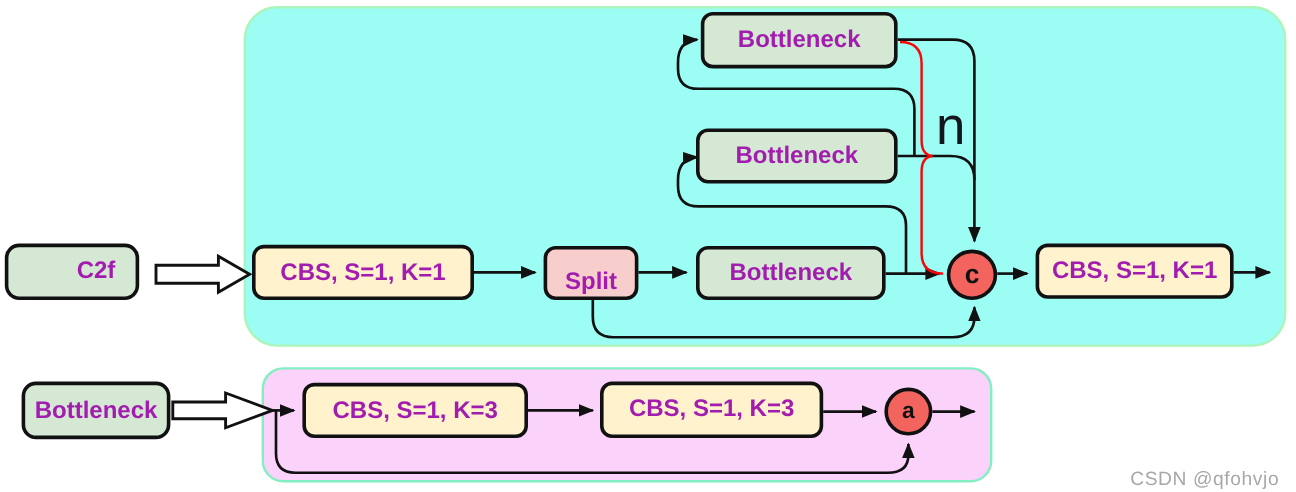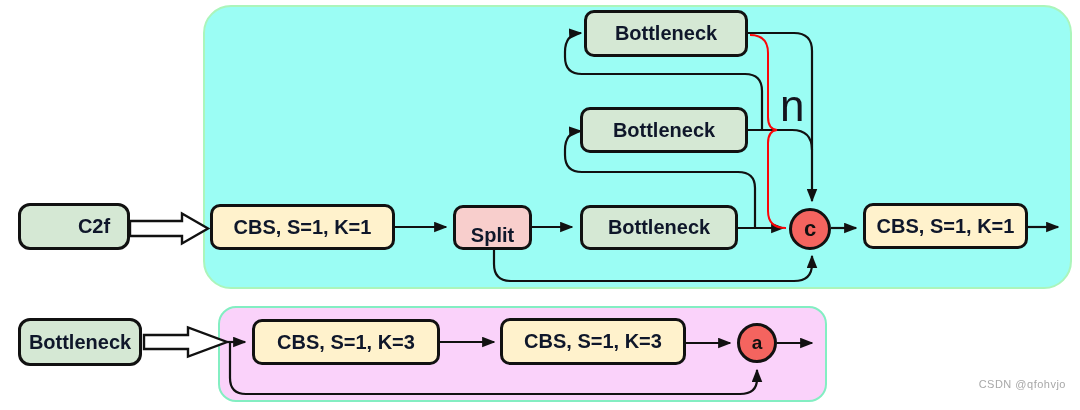--- a/index.html
+++ b/index.html
@@ -35,39 +35,39 @@
     border:2px solid var(--bottleneck-container-border);
     border-radius:18px;
   }
   svg.wires{position:absolute;left:0;top:0;width:1080px;height:410px;}
   .conn{fill:none;stroke:var(--line);stroke-width:2.2;}
   .conn-red{fill:none;stroke:var(--repeat-bracket);stroke-width:2;}
   .hollow{fill:#ffffff;stroke:var(--line);stroke-width:2.4;stroke-linejoin:miter;}
   .node{
     position:absolute;display:flex;align-items:center;justify-content:center;
     border:3px solid var(--line);border-radius:10px;
-    font-weight:bold;font-size:20px;color:#0f172a;white-space:nowrap;
+    font-weight:bold;font-size:20px;color:#a21caf;white-space:nowrap;
   }
   .green{background:var(--green-box);}
   .cream{background:var(--cream-box);text-align:center;}
   .splitc{background:var(--split-box);}
   .opcircle{
     position:absolute;display:flex;align-items:center;justify-content:center;
     background:var(--circle-fill);border:3.5px solid var(--line);
     border-radius:50%;font-weight:bold;color:#111;
   }
   .c-circle{left:789px;top:208px;width:42px;height:42px;font-size:22px;}
   .a-circle{left:737px;top:323px;width:40px;height:40px;font-size:19px;}
   .n-label{
     position:absolute;left:780px;top:84px;
     font-size:44px;font-weight:400;color:#15151e;line-height:1;
   }
   .watermark{
-    position:absolute;right:14px;bottom:20px;
-    font-size:11px;color:var(--watermark);letter-spacing:.5px;
+    position:absolute;right:14px;bottom:1px;
+    font-size:16px;color:var(--watermark);letter-spacing:.5px;
   }
 </style>
 </head>
 <body>
 
 <div class="stage">
 
   <div class="container c2f-container"></div>
   <div class="container bn-container"></div>
 
@@ -99,21 +99,21 @@
     <path class="conn" d="M227,342 H245" marker-end="url(#ah)"></path>
     <path class="conn" d="M230,342 V378 Q230,394 246,394 H740 Q757,394 757,379 V370" marker-end="url(#ah)"></path>
     <path class="conn" d="M440,342 H494" marker-end="url(#ah)"></path>
     <path class="conn" d="M686,343 H730" marker-end="url(#ah)"></path>
     <path class="conn" d="M777,343 H812" marker-end="url(#ah)"></path>
 
     <path class="hollow" d="M130,221 H182 V213.5 L208,228.5 L182,243.5 V236 H130 Z"></path>
     <path class="hollow" d="M144,335 H188 V327.5 L227,342 L188,356.5 V349 H144 Z"></path>
   </svg>
 
-  <div class="node green" style="left:18px;top:203px;width:112px;height:47px;border-radius:12px;padding-left:40px;">
+  <div class="node green" style="left:4px;top:203px;width:112px;height:47px;border-radius:12px;padding-left:40px;">
     <span>C2f</span>
   </div>
 
   <div class="node cream" style="left:210px;top:204px;width:185px;height:46px;">
     <span>CBS, S=1, K=1</span>
   </div>
 
   <div class="node splitc" style="left:453px;top:205px;width:79px;height:45px;align-items:flex-end;">
     <span>Split</span>
   </div>

